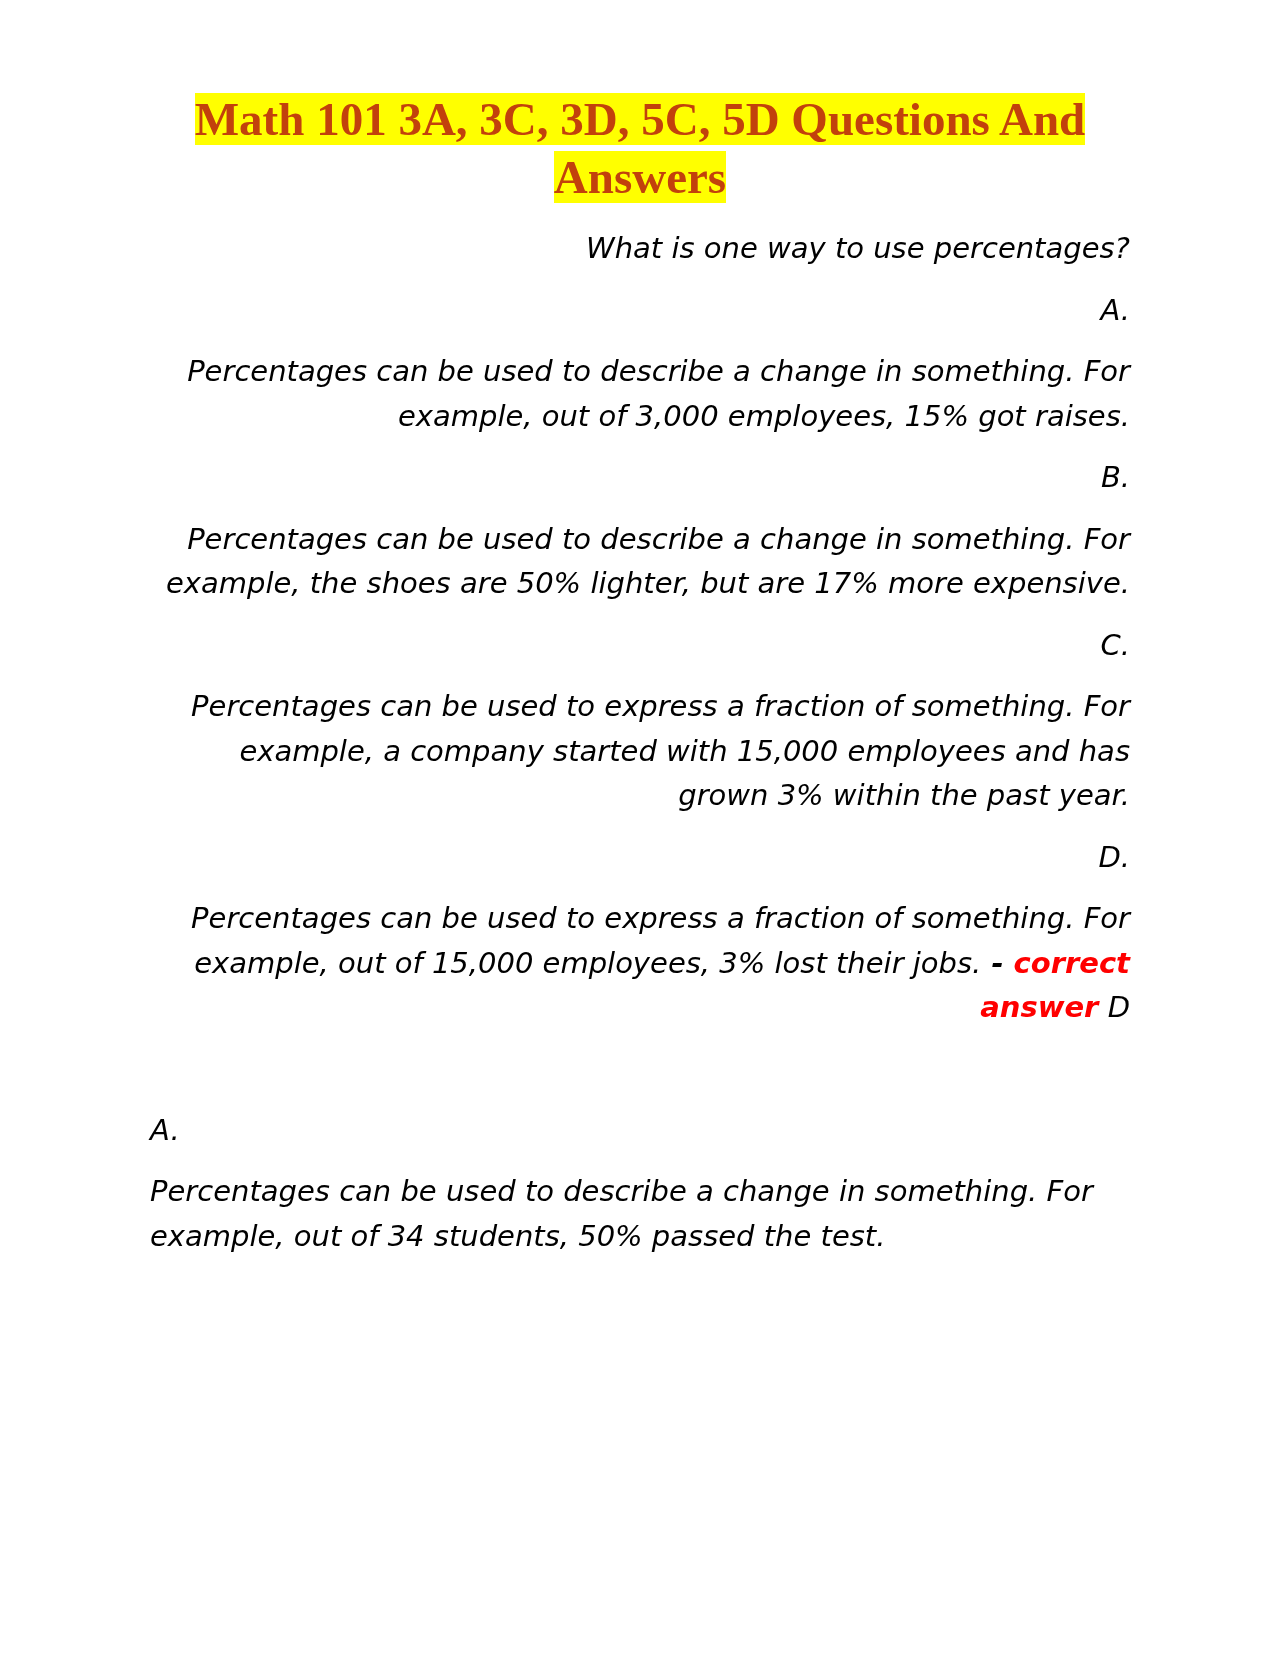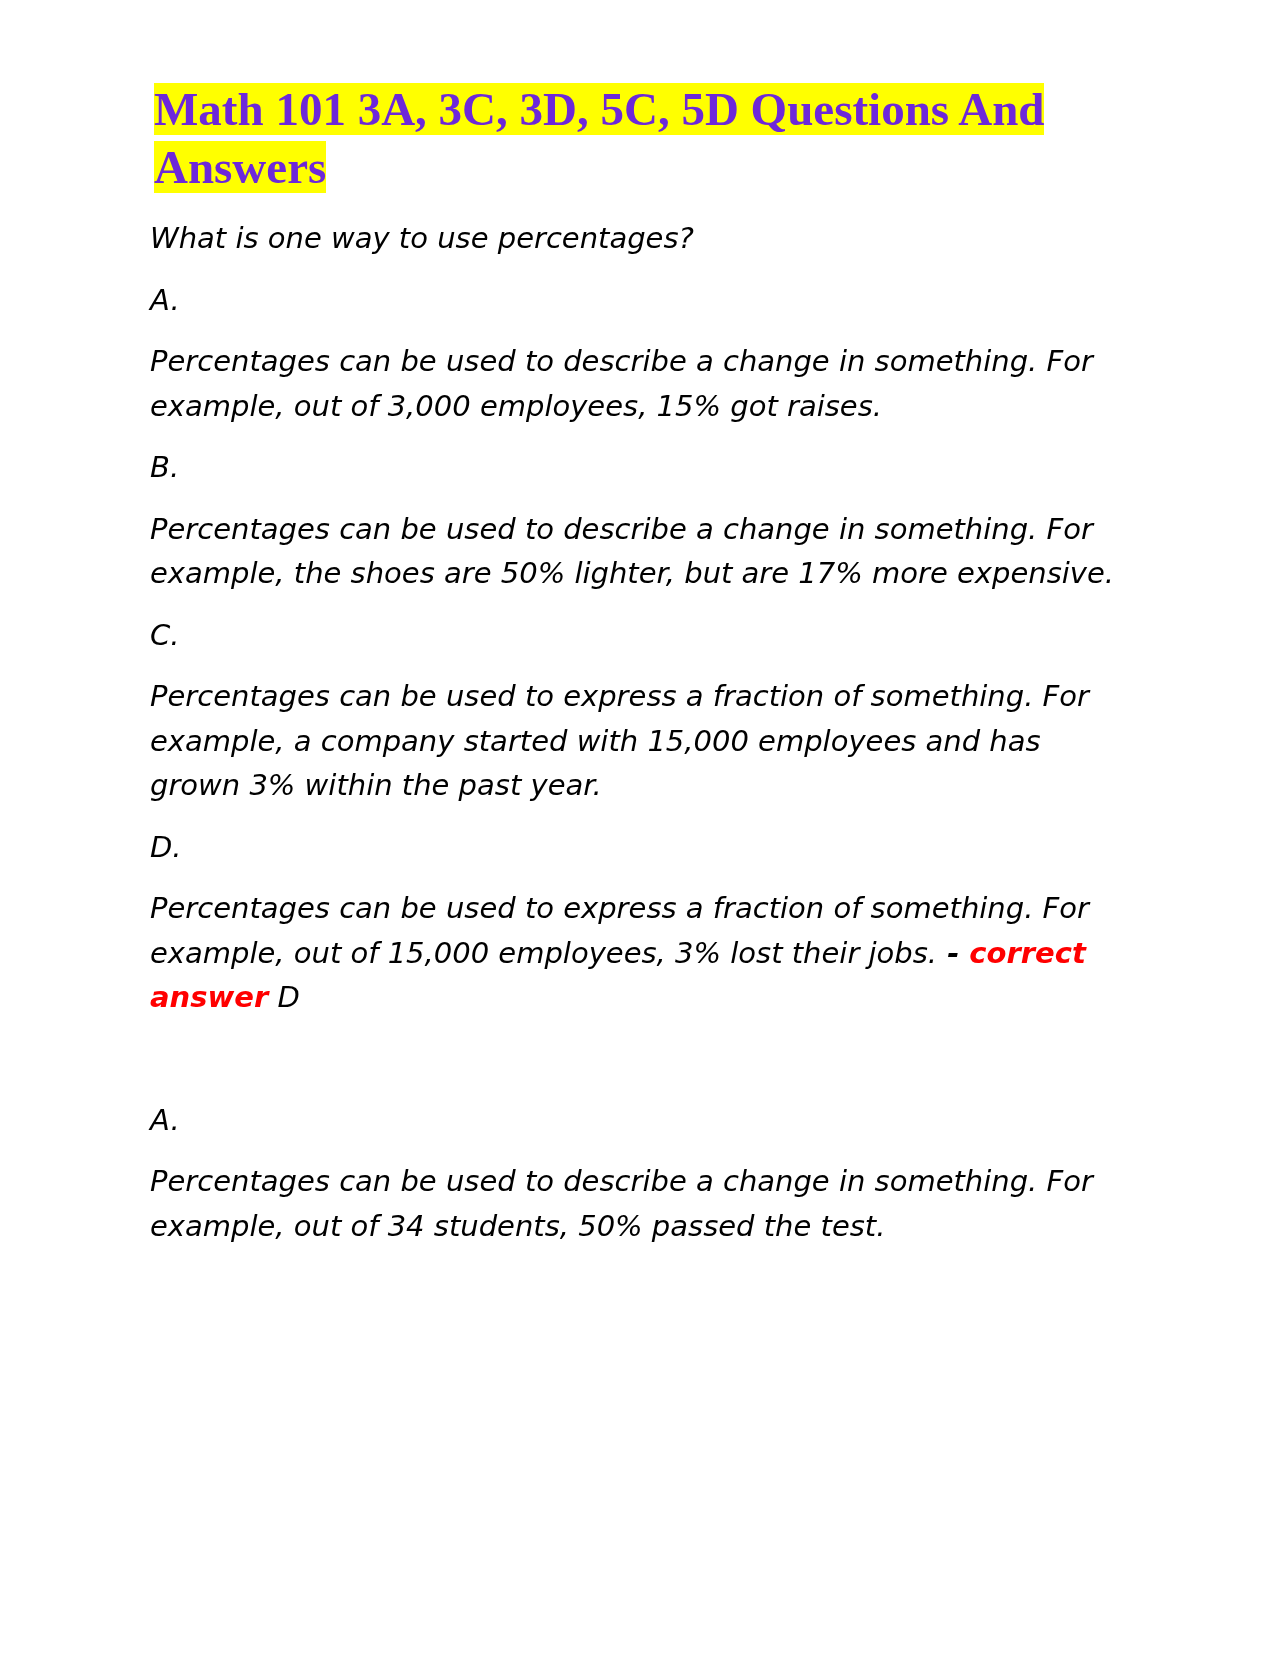--- a/index.html
+++ b/index.html
@@ -3,34 +3,35 @@
 <meta charset="utf-8">
 <style>
   html, body { margin: 0; padding: 0; background: #ffffff; }
   body { width: 1280px; height: 1656px; position: relative; overflow: hidden; }
   .page { position: absolute; left: 150px; top: 76px; width: 980px; }
   .title {
     font-family: "Liberation Serif", "DejaVu Serif", serif;
     font-weight: bold;
     font-size: 47px;
     line-height: 58px;
-    color: #6d28d9;
-    margin: 4px;
+    color: #c2410c;
+    margin: 14px;
+    text-align: center;
   }
   .title span { background: #ffff00; }
   .p {
     font-family: "DejaVu Sans", sans-serif;
     font-style: italic;
     font-size: 29px;
     line-height: 44.5px;
     color: #000000;
     margin: 0;
   }
   .gap-s { height: 17px; }
-  .q1 { margin-top: 20px; }
+  .q1 { margin-top: 20px; text-align: right; }
   .correct-label { color: #ff0000; font-weight: bold; }
   .bold-dash { font-weight: bold; }
   .q2 { margin-top: 61px; }
 </style>
 </head>
 <body>
 
 <div class="page">
   <h1 class="title"><span>Math 101 3A, 3C, 3D, 5C, 5D Questions And Answers</span></h1>
 

